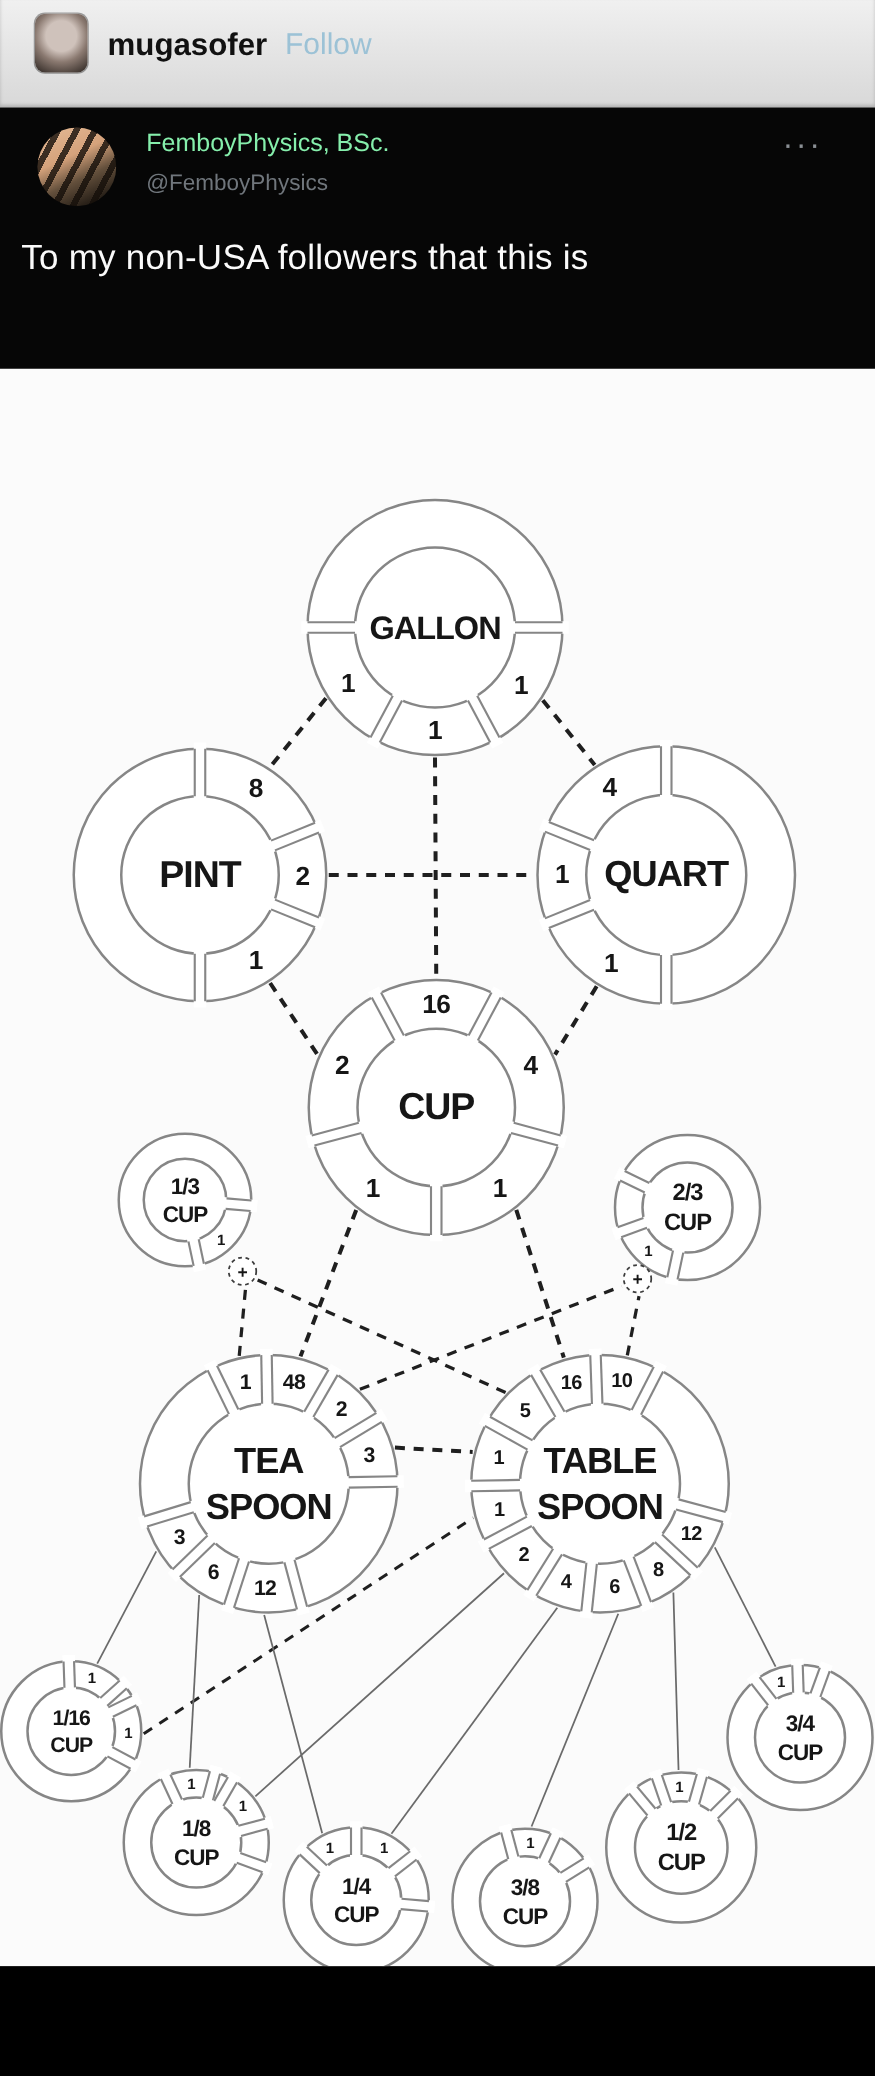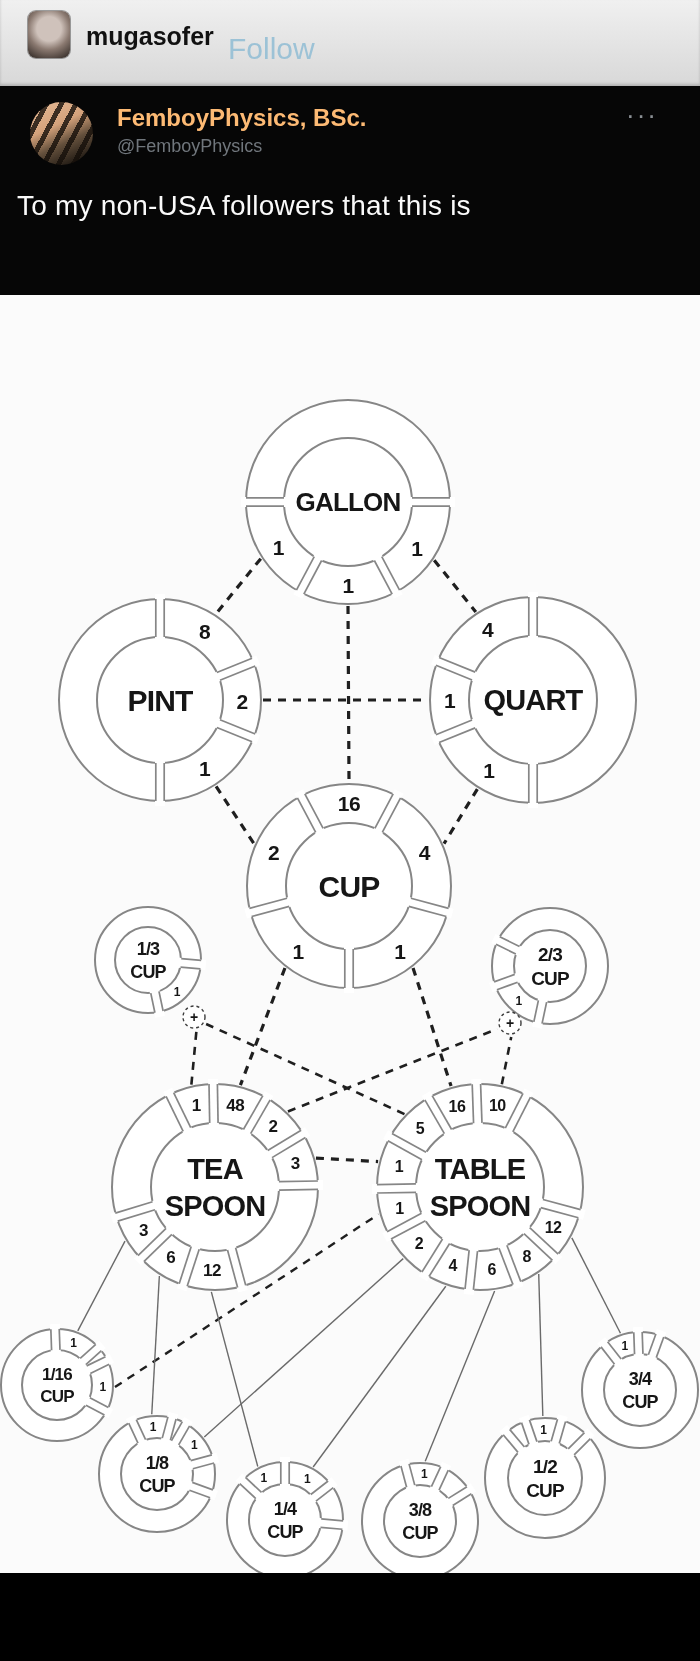--- a/index.html
+++ b/index.html
@@ -7,29 +7,29 @@
         font-family:"Liberation Sans",sans-serif;}
 
   
   .topbar{position:absolute;top:0;left:0;width:700px;height:86px;
           background:linear-gradient(#f0f0f0,#d8d8d8);
           box-shadow:inset 0 -2px 3px rgba(0,0,0,.18);}
   .tavatar{position:absolute;left:28px;top:11px;width:42px;height:47px;border-radius:8px;
            background:radial-gradient(circle at 50% 38%, #cfc2bb 0 34%, #8a7970 58%, #2a231f 100%);
            box-shadow:0 0 0 1px rgba(0,0,0,.35);}
   .tuser{position:absolute;left:86px;top:22px;font-size:25px;font-weight:bold;color:#111;}
-  .tfollow{position:absolute;left:228px;top:22px;font-size:30px;color:#9cc2d6;margin-top:10px;}
+  .tfollow{position:absolute;left:228px;top:22px;font-size:24px;color:#9cc2d6;}
 
   
   .tweet{position:absolute;top:86px;left:0;width:700px;height:212px;background:#060606;}
   .tw-avatar{position:absolute;left:30px;top:16px;width:63px;height:63px;border-radius:50%;
              background:
                repeating-linear-gradient(118deg, rgba(20,14,9,.8) 0 5px, rgba(0,0,0,0) 5px 13px),
                linear-gradient(155deg,#e5bb97 0%,#d5a27b 38%,#64503c 62%,#19140f 92%);}
-  .tw-name{position:absolute;left:117px;top:18px;font-size:24px;font-weight:bold;color:#fdba74;}
+  .tw-name{position:absolute;left:117px;top:18px;font-size:20px;font-weight:normal;color:#86efac;}
   .tw-handle{position:absolute;left:117px;top:50px;font-size:18px;color:#6f7娱679;color:#70767c;}
   .tw-more{position:absolute;right:42px;top:14px;font-size:26px;color:#8a8f94;letter-spacing:2px;}
   .tw-text{position:absolute;left:17px;top:98px;width:670px;color:#fafafa;
            font-size:28px;line-height:44px;letter-spacing:.2px;}
 
   
   .diagram-wrap{position:absolute;left:0;top:295px;margin:0;width:700px;height:1366px;background:#fbfbfb;}
   .diagram-wrap::after{content:"";position:absolute;left:28px;top:1348px;width:40px;height:12px;
                        border-radius:6px;background:#dedede;}
   svg text{font-family:"Liberation Sans","DejaVu Sans",sans-serif;font-weight:bold;fill:#161616;}

